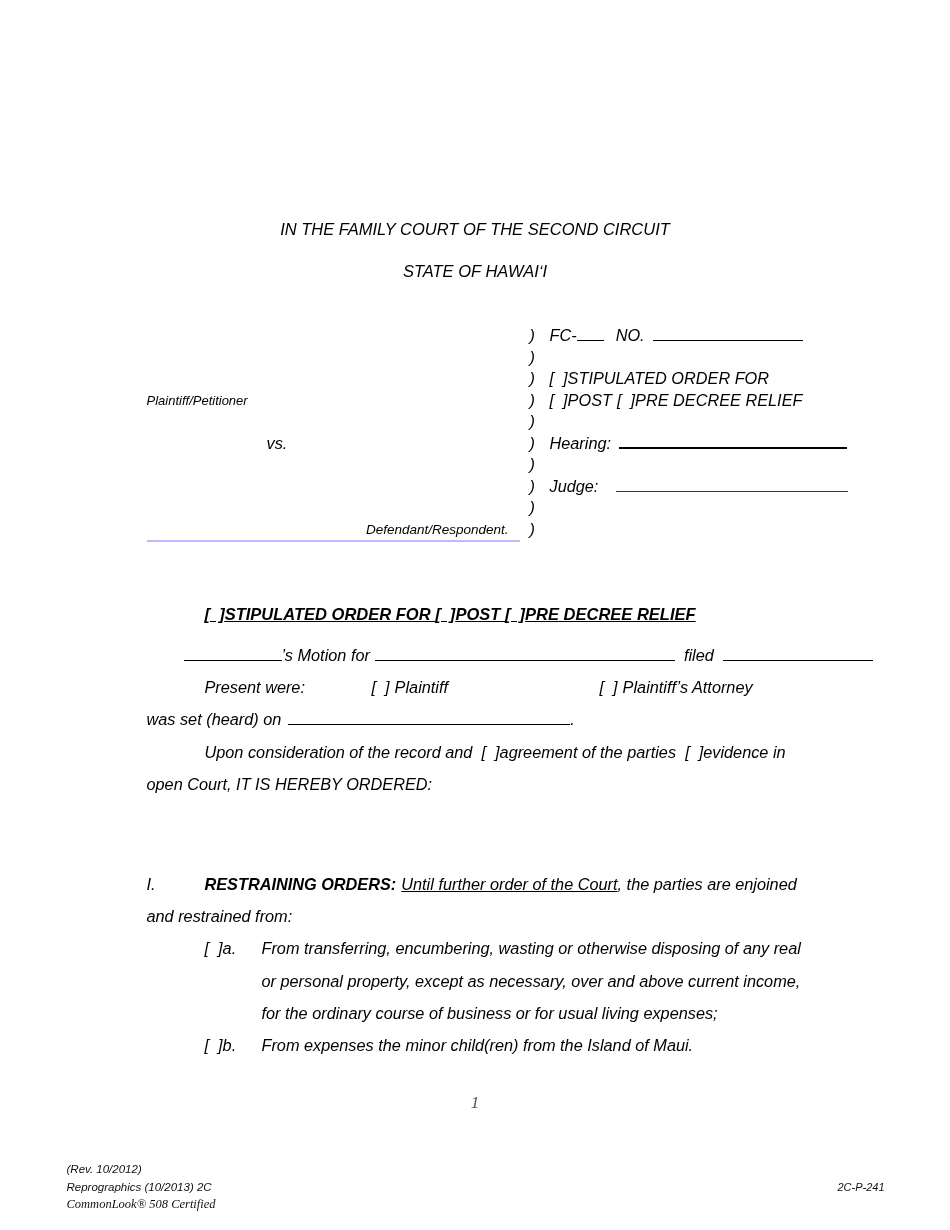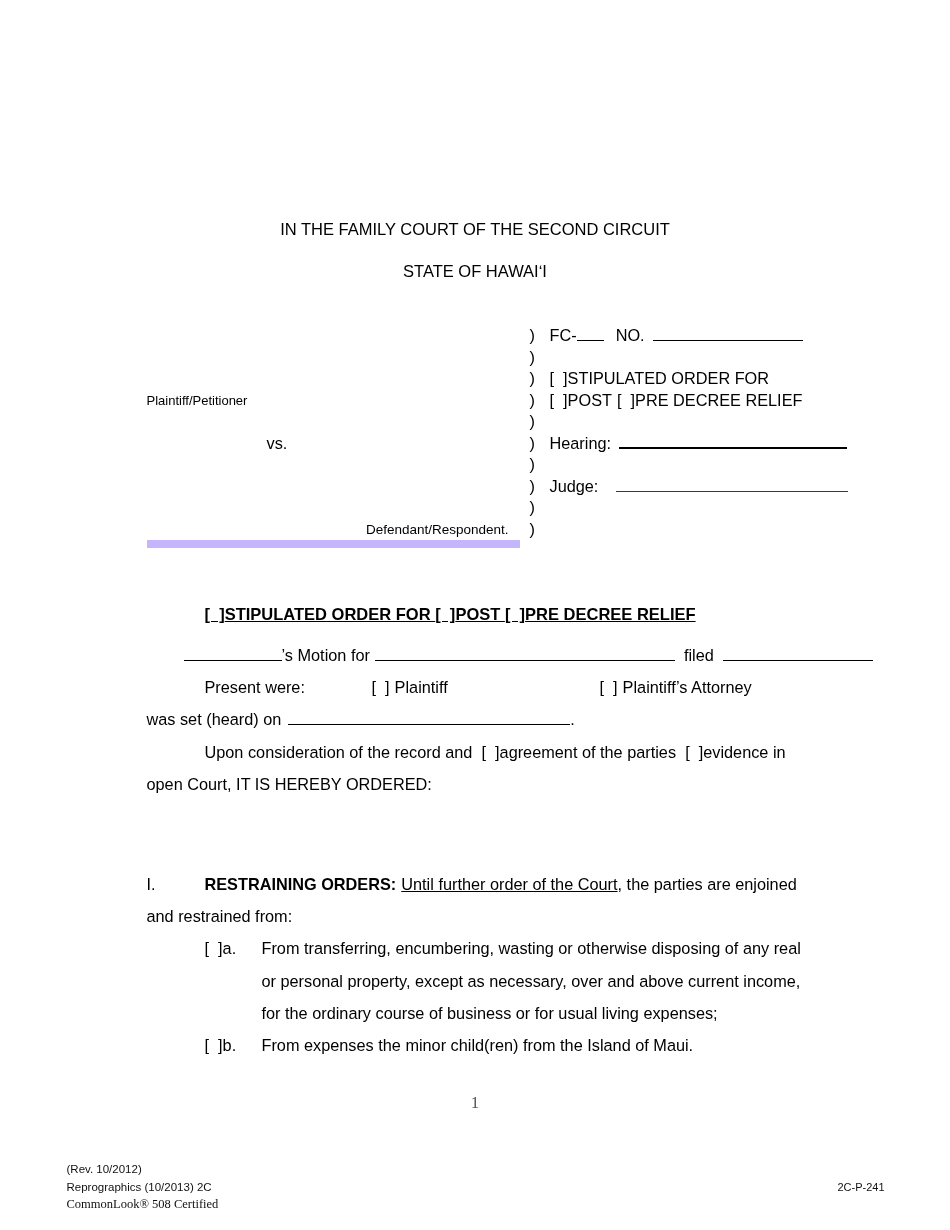--- a/index.html
+++ b/index.html
@@ -2,36 +2,37 @@
 <html><head>
 <meta charset="utf-8">
 <style>
   * { margin:0; padding:0; box-sizing:border-box; }
   html,body { background:#fff; }
   .page {
     position:relative; width:877px; height:1230px; margin:0 auto;
     background:#ffffff; color:#000;
     font-family:"Liberation Sans", sans-serif; font-size:16.3px;
     overflow:hidden;
+    font-style:italic;
   }
   .pre { white-space:pre; }
 
   
   .header { position:absolute; top:220px; left:0; width:100%; text-align:center; font-size:16.5px; }
   .header .h2 { margin-top:23px; }
 
   
   .caption { position:absolute; top:325px; left:110px; width:736px; }
   .cap-row { display:grid; grid-template-columns:383px 20px auto; height:21.5px; line-height:21.5px; }
   .cl { overflow:visible; }
   .cp { text-align:left; }
   .cr { padding-left:0; white-space:nowrap; }
   .plain-cell { text-align:left; padding-right:60px; font-size:13px; }
   .vs-cell { padding-left:120px; }
-  .def-cell { text-align:right; padding-right:11px; font-size:13.5px; margin-right:10px; border-bottom:8px solid #c4b5fd; }
+  .def-cell { text-align:right; padding-right:11px; font-size:13.5px; margin-right:10px; border-bottom:2px solid #c4b5fd; }
   .blank { display:inline-block; border-bottom:1.5px solid #000; height:0.95em; }
   .blank.thick { border-bottom-width:2.5px; }
   .blank.thin { border-bottom-width:1px; border-bottom-color:#3a3a3a; }
   .cb { white-space:pre; }
 
   
   .doc-title { position:absolute; top:605px; left:168px; font-weight:bold; font-size:16.5px; white-space:nowrap;text-align:right; }
   .doc-title .u-wrap { text-decoration:underline; }
 
   

